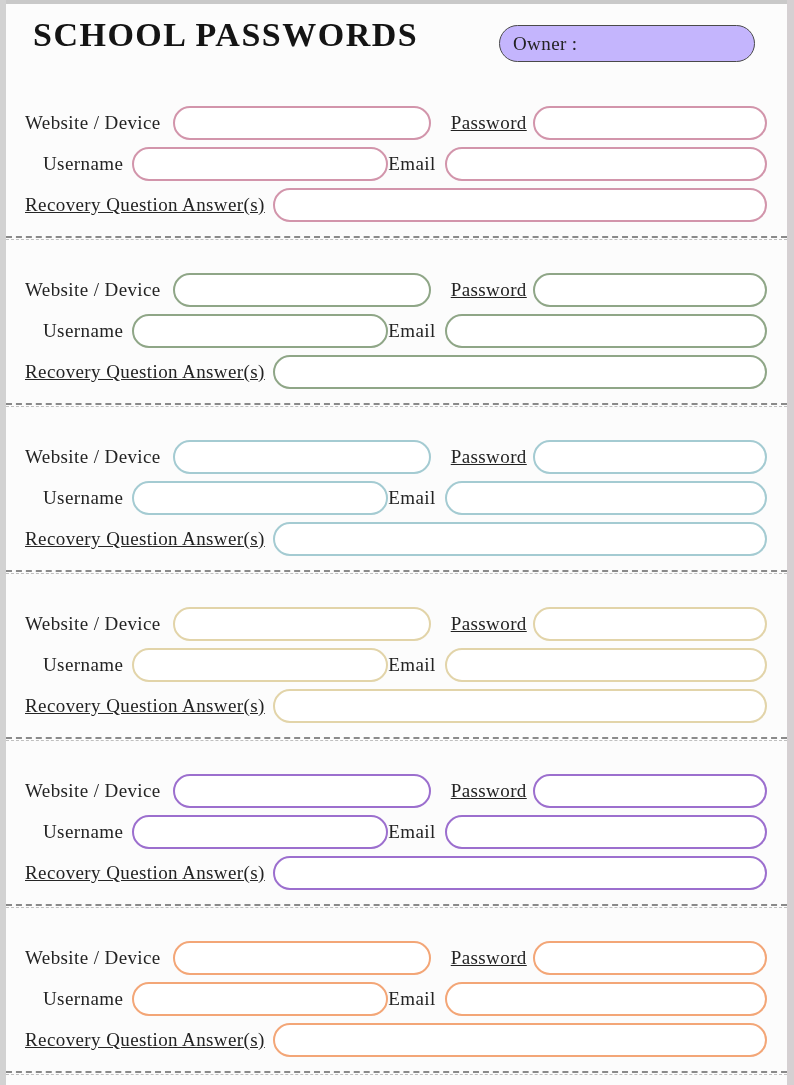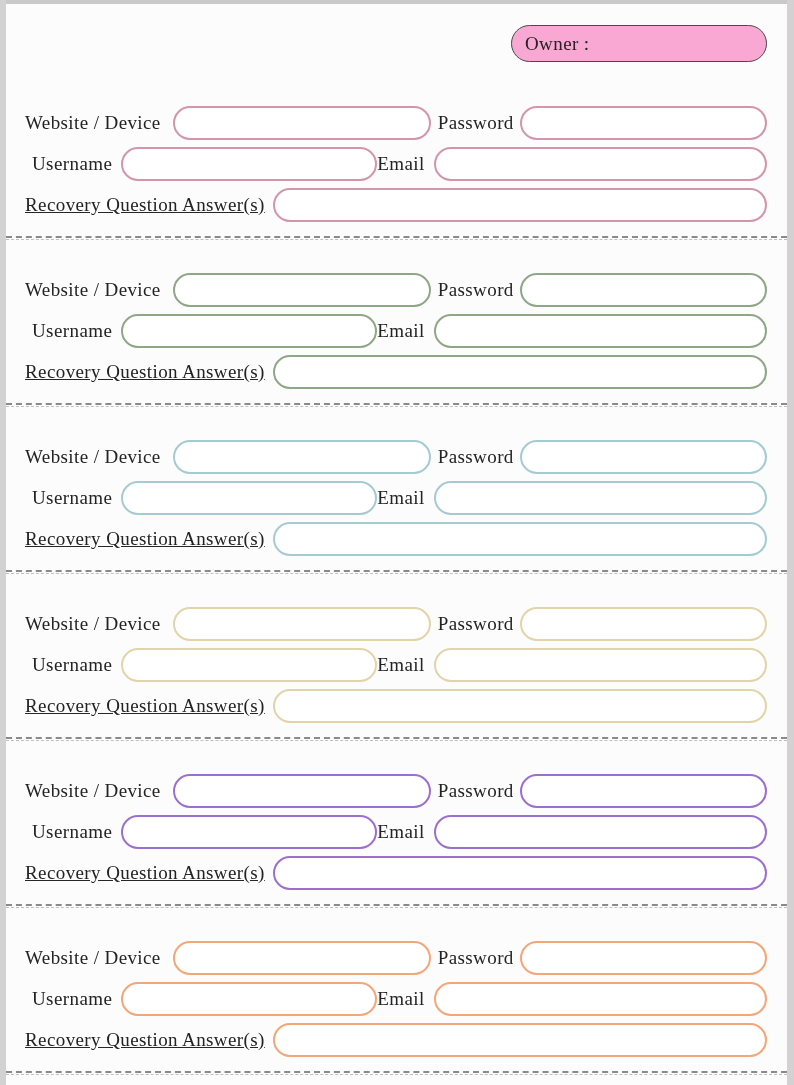--- a/index.html
+++ b/index.html
@@ -17,50 +17,50 @@
 
   .page { position: absolute; top: 4px; left: 6px; right: 7px; bottom: 0; background: #fcfcfc; }
 
   header { height: 69px; position: relative; }
   .title {
     position: absolute; left: 27px; top: 12px;
     font-size: 34px; font-weight: bold; letter-spacing: 1.5px;
     color: #141414; white-space: nowrap;
   }
   .owner-box {
-    position: absolute; right: 20px; top: 21px;
+    position: absolute; right: 32px; top: 21px;
     width: 256px; height: 37px;
     border: 1.6px solid #4a4a4a; border-radius: 19px;
     box-sizing: border-box;
     display: flex; align-items: center;
     padding-left: 13px;
     font-size: 19px; letter-spacing: 0.4px;
-    background: #f9a8d4;
+    background: #c4b5fd;
   }
 
   .section { padding: 33px 20px 14px 19px; }
   .row { display: flex; align-items: center; height: 34px; margin-bottom: 7px; }
   .row:last-child { margin-bottom: 0; text-decoration: underline; }
   .label {
     font-size: 19px; letter-spacing: 0.4px;
     white-space: nowrap; flex-shrink: 0;
     color: #232323;
   }
   .pill {
     height: 34px; box-sizing: border-box;
     border: 2px solid var(--accent, #999);
     border-radius: 18px;
     background: #ffffff;
     font-size: 17px; line-height: 30px; padding: 0 14px;
     overflow: hidden;
   }
   .pill-website  { width: 258px; margin-left: 12px; }
-  .lbl-password  { margin-left: 7px; }
+  .lbl-password  { margin-left: 20px; text-decoration: underline; }
   .pill-password { flex: 1; margin-left: 6px; }
-  .lbl-username  { margin-left: 7px; }
+  .lbl-username  { margin-left: 18px; }
   .pill-username { width: 256px; margin-left: 9px; }
   .lbl-email     { }
   .pill-email    { flex: 1; margin-left: 9px; }
   .pill-recovery { flex: 1; margin-left: 8px; }
 
   .divider {
     height: 1px;
     border-top: 2px dashed #8a8a8a;
     border-bottom: 1px dashed #c0c0c0;
   }
@@ -68,20 +68,21 @@
 </head>
 <body>
 
 <div class="edge-top"></div>
 <div class="edge-left"></div>
 <div class="edge-right"></div>
 
 <div class="page">
 
   <header>
+    <div class="title">SCHOOL PASSWORDS</div>
     <div class="owner-box">
       <span class="label">Owner :</span>
     </div>
   </header>
 
   <section class="section" style="--accent: #d295ab;">
     <div class="row">
       <span class="label">Website / Device</span>
       <div class="pill pill-website"></div>
       <span class="label lbl-password">Password</span>

